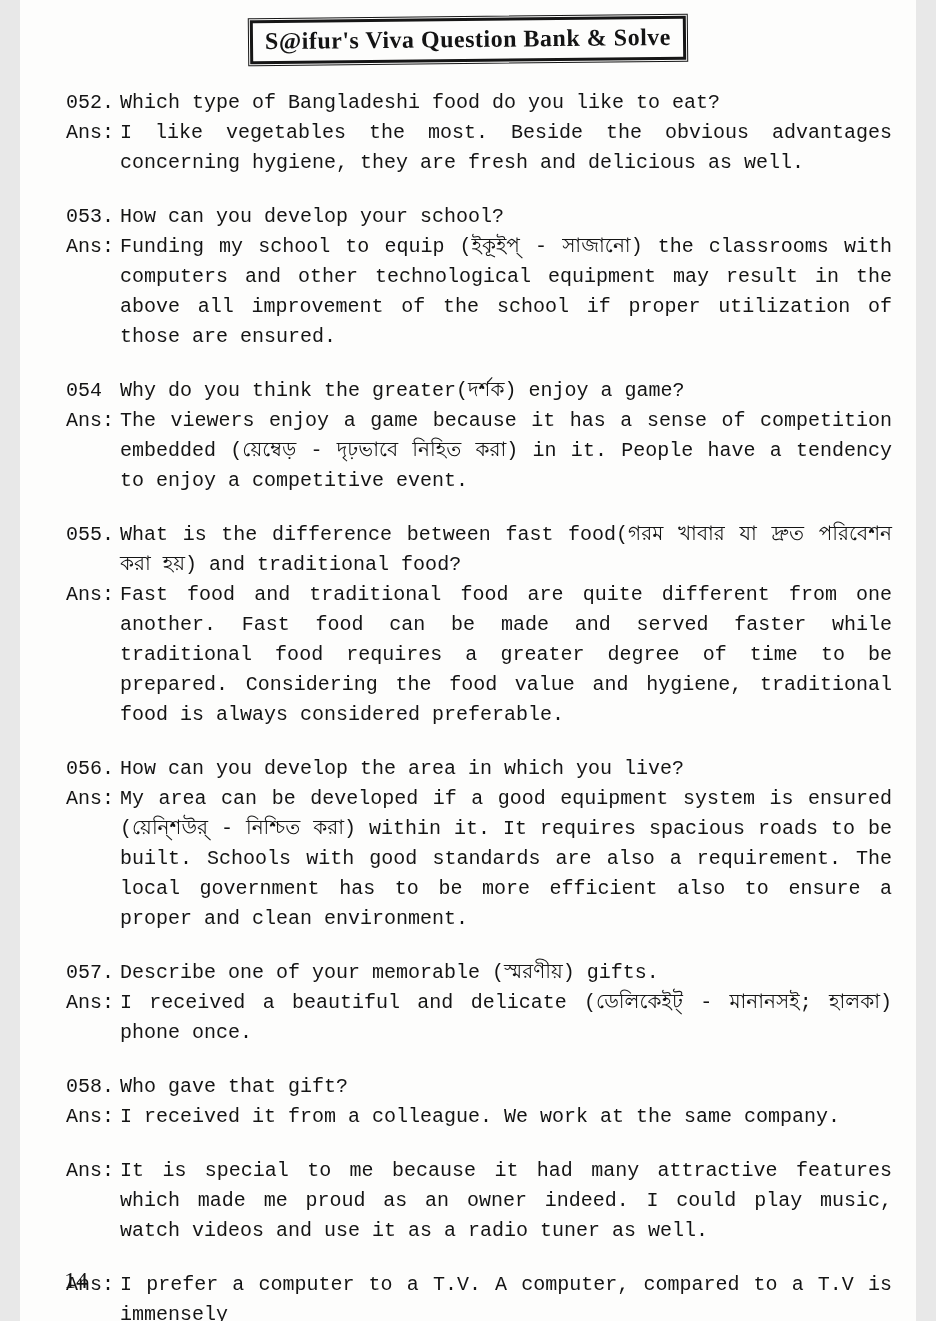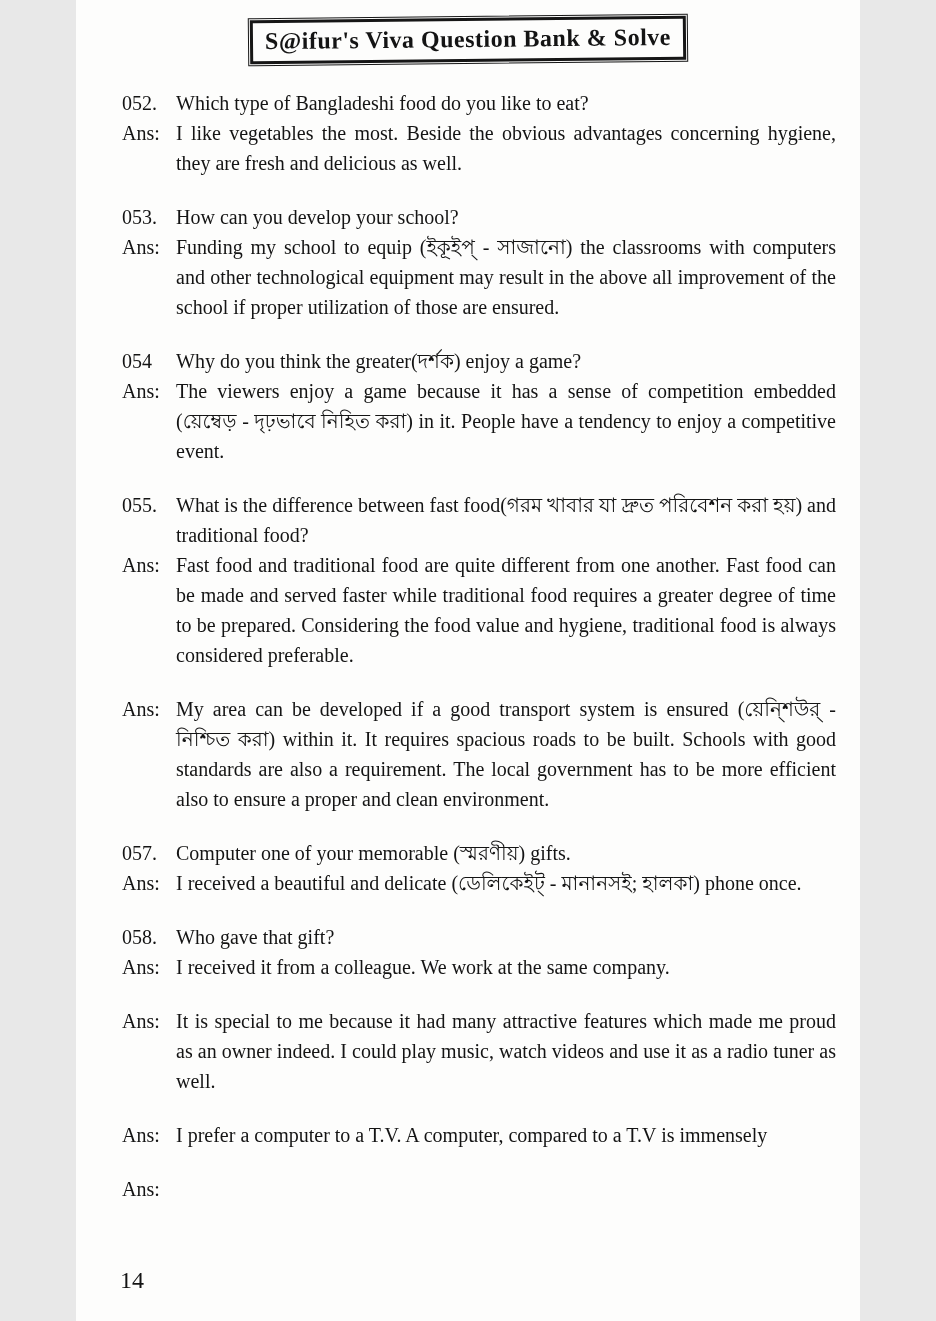--- a/index.html
+++ b/index.html
@@ -2,21 +2,21 @@
 <html><head>
 <meta charset="utf-8">
 <style>
   html, body {
     margin: 0;
     padding: 0;
     background: #e8e8e8;
   }
   .page {
     position: relative;
-    width: 784px;
+    width: 896px;
     height: 1321px;
     margin: 0 auto;
     background: #fdfdfc;
     color: #141414;
     font-family: "Liberation Serif", "DejaVu Serif", serif;
     font-size: 20px;
     line-height: 30px;
     overflow: hidden;
   }
   .title-wrap {
@@ -34,20 +34,21 @@
     font-size: 24px;
     letter-spacing: 0.5px;
     transform: rotate(-0.6deg);
     background: #fdfdfc;
   }
   .content {
     margin: 0 24px 0 46px;
   }
   .qa {
     margin-bottom: 24px;
+    font-family: Liberation Mono, monospace;
   }
   .row {
     display: flex;
     align-items: flex-start;
   }
   .num, .ans-label {
     flex: 0 0 54px;
     white-space: nowrap;
   }
   .q-text, .a-text {
@@ -111,29 +112,33 @@
         <span class="q-text">What is the difference between fast food(গরম খাবার যা দ্রুত পরিবেশন করা হয়) and traditional food?</span>
       </div>
       <div class="row">
         <span class="ans-label">Ans:</span>
         <span class="a-text">Fast food and traditional food are quite different from one another. Fast food can be made and served faster while traditional food requires a greater degree of time to be prepared. Considering the food value and hygiene, traditional food is always considered preferable.</span>
       </div>
     </div>
 
     <div class="qa">
       <div class="row">
+        <span class="num">056.</span>
+        <span class="q-text">How can you develop the area in which you live?</span>
+      </div>
+      <div class="row">
         <span class="ans-label">Ans:</span>
-        <span class="a-text">My area can be developed if a good transport system is ensured (য়েন্শিউর্ - নিশ্চিত করা) within it. It requires spacious roads to be built. Schools with good standards are also a requirement. The local government has to be more efficient also to ensure a proper and clean environment.</span>
+        <span class="a-text">My area can be developed if a good equipment system is ensured (য়েন্শিউর্ - নিশ্চিত করা) within it. It requires spacious roads to be built. Schools with good standards are also a requirement. The local government has to be more efficient also to ensure a proper and clean environment.</span>
       </div>
     </div>
 
     <div class="qa">
       <div class="row">
         <span class="num">057.</span>
-        <span class="q-text">Computer one of your memorable (স্মরণীয়) gifts.</span>
+        <span class="q-text">Describe one of your memorable (স্মরণীয়) gifts.</span>
       </div>
       <div class="row">
         <span class="ans-label">Ans:</span>
         <span class="a-text">I received a beautiful and delicate (ডেলিকেইট্ - মানানসই; হালকা) phone once.</span>
       </div>
     </div>
 
     <div class="qa">
       <div class="row">
         <span class="num">058.</span>

